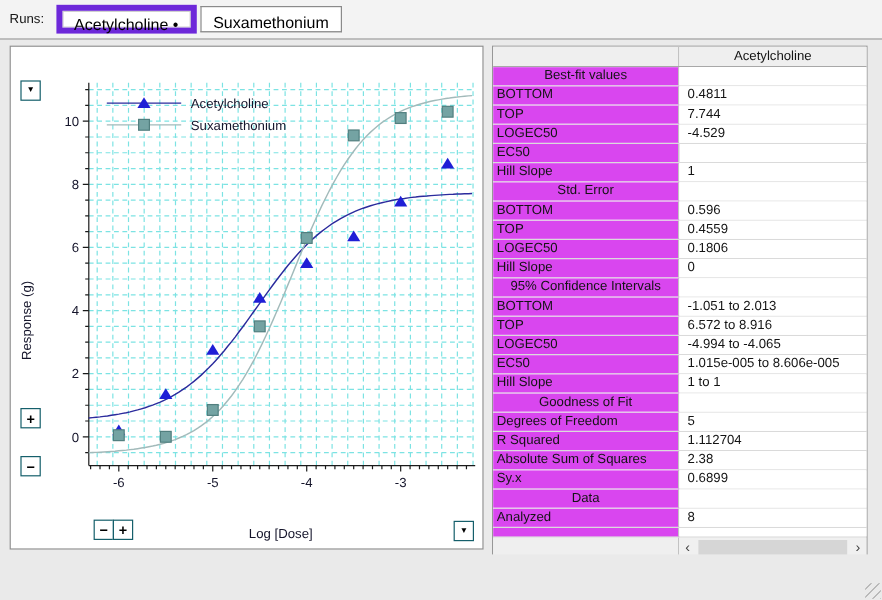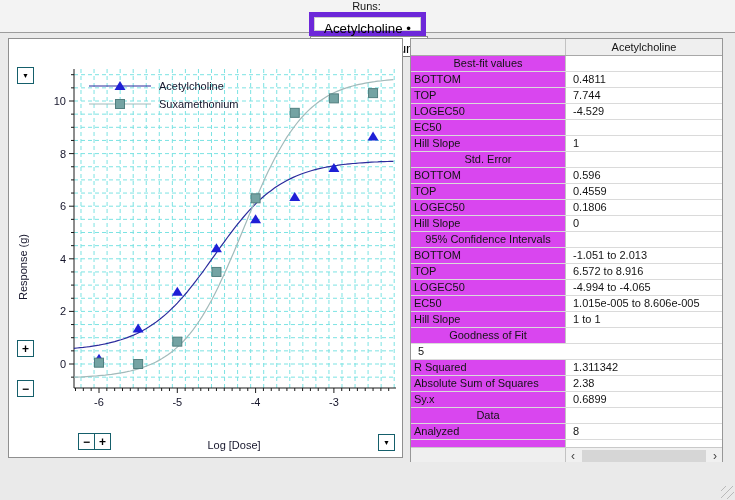--- a/index.html
+++ b/index.html
@@ -2,21 +2,21 @@
 <html><head>
 <meta charset="utf-8">
 <style>
   * { box-sizing: border-box; margin: 0; padding: 0; }
   html,body { width:735px; height:500px; overflow:hidden; }
   body { font-family:"Liberation Sans", sans-serif; font-size:11px; color:#141414; background:#eaeaea; }
   .app { position:relative; width:735px; height:500px; }
 
   
   .runs-bar { position:absolute; left:0; top:0; width:735px; height:33px; background:#f3f3f3;
-              border-bottom:1px solid #9c9c9c; display:flex; align-items:center;flex-direction:column; }
+              border-bottom:1px solid #9c9c9c; display:flex; align-items:center; }
   .runs-label { margin-left:8px; margin-right:10px; }
   .run-tab { background:#fff; border:1px solid #8a8a8a; border-bottom-color:#7a7a7a;
              height:22px; min-width:110px; text-align:center; padding:4px 10px 0 10px; cursor:default; }
   .run-tab.active { border:5px solid #6d28d9; height:24px; box-shadow:0 0 0 1px #cfcfcf inset; }
   .run-tab + .run-tab { margin-left:3px; }
 
   
   .graph-panel { position:absolute; left:8px; top:38px; width:395px; height:420px;
                  background:#fff; border:1px solid #8f8f8f; }
   .chart-svg { position:absolute; left:0; top:0; }
@@ -308,25 +308,26 @@
         </div>
         <div class="t-row">
           <div class="t-label">Hill Slope</div>
           <div class="t-value">1 to 1</div>
         </div>
         <div class="t-row">
           <div class="t-label t-section">Goodness of Fit</div>
           <div class="t-value"></div>
         </div>
         <div class="t-row">
+          <div class="t-label">Degrees of Freedom</div>
           <div class="t-value">5</div>
         </div>
         <div class="t-row">
           <div class="t-label">R Squared</div>
-          <div class="t-value">1.311342</div>
+          <div class="t-value">1.112704</div>
         </div>
         <div class="t-row">
           <div class="t-label">Absolute Sum of Squares</div>
           <div class="t-value">2.38</div>
         </div>
         <div class="t-row">
           <div class="t-label">Sy.x</div>
           <div class="t-value">0.6899</div>
         </div>
         <div class="t-row">

